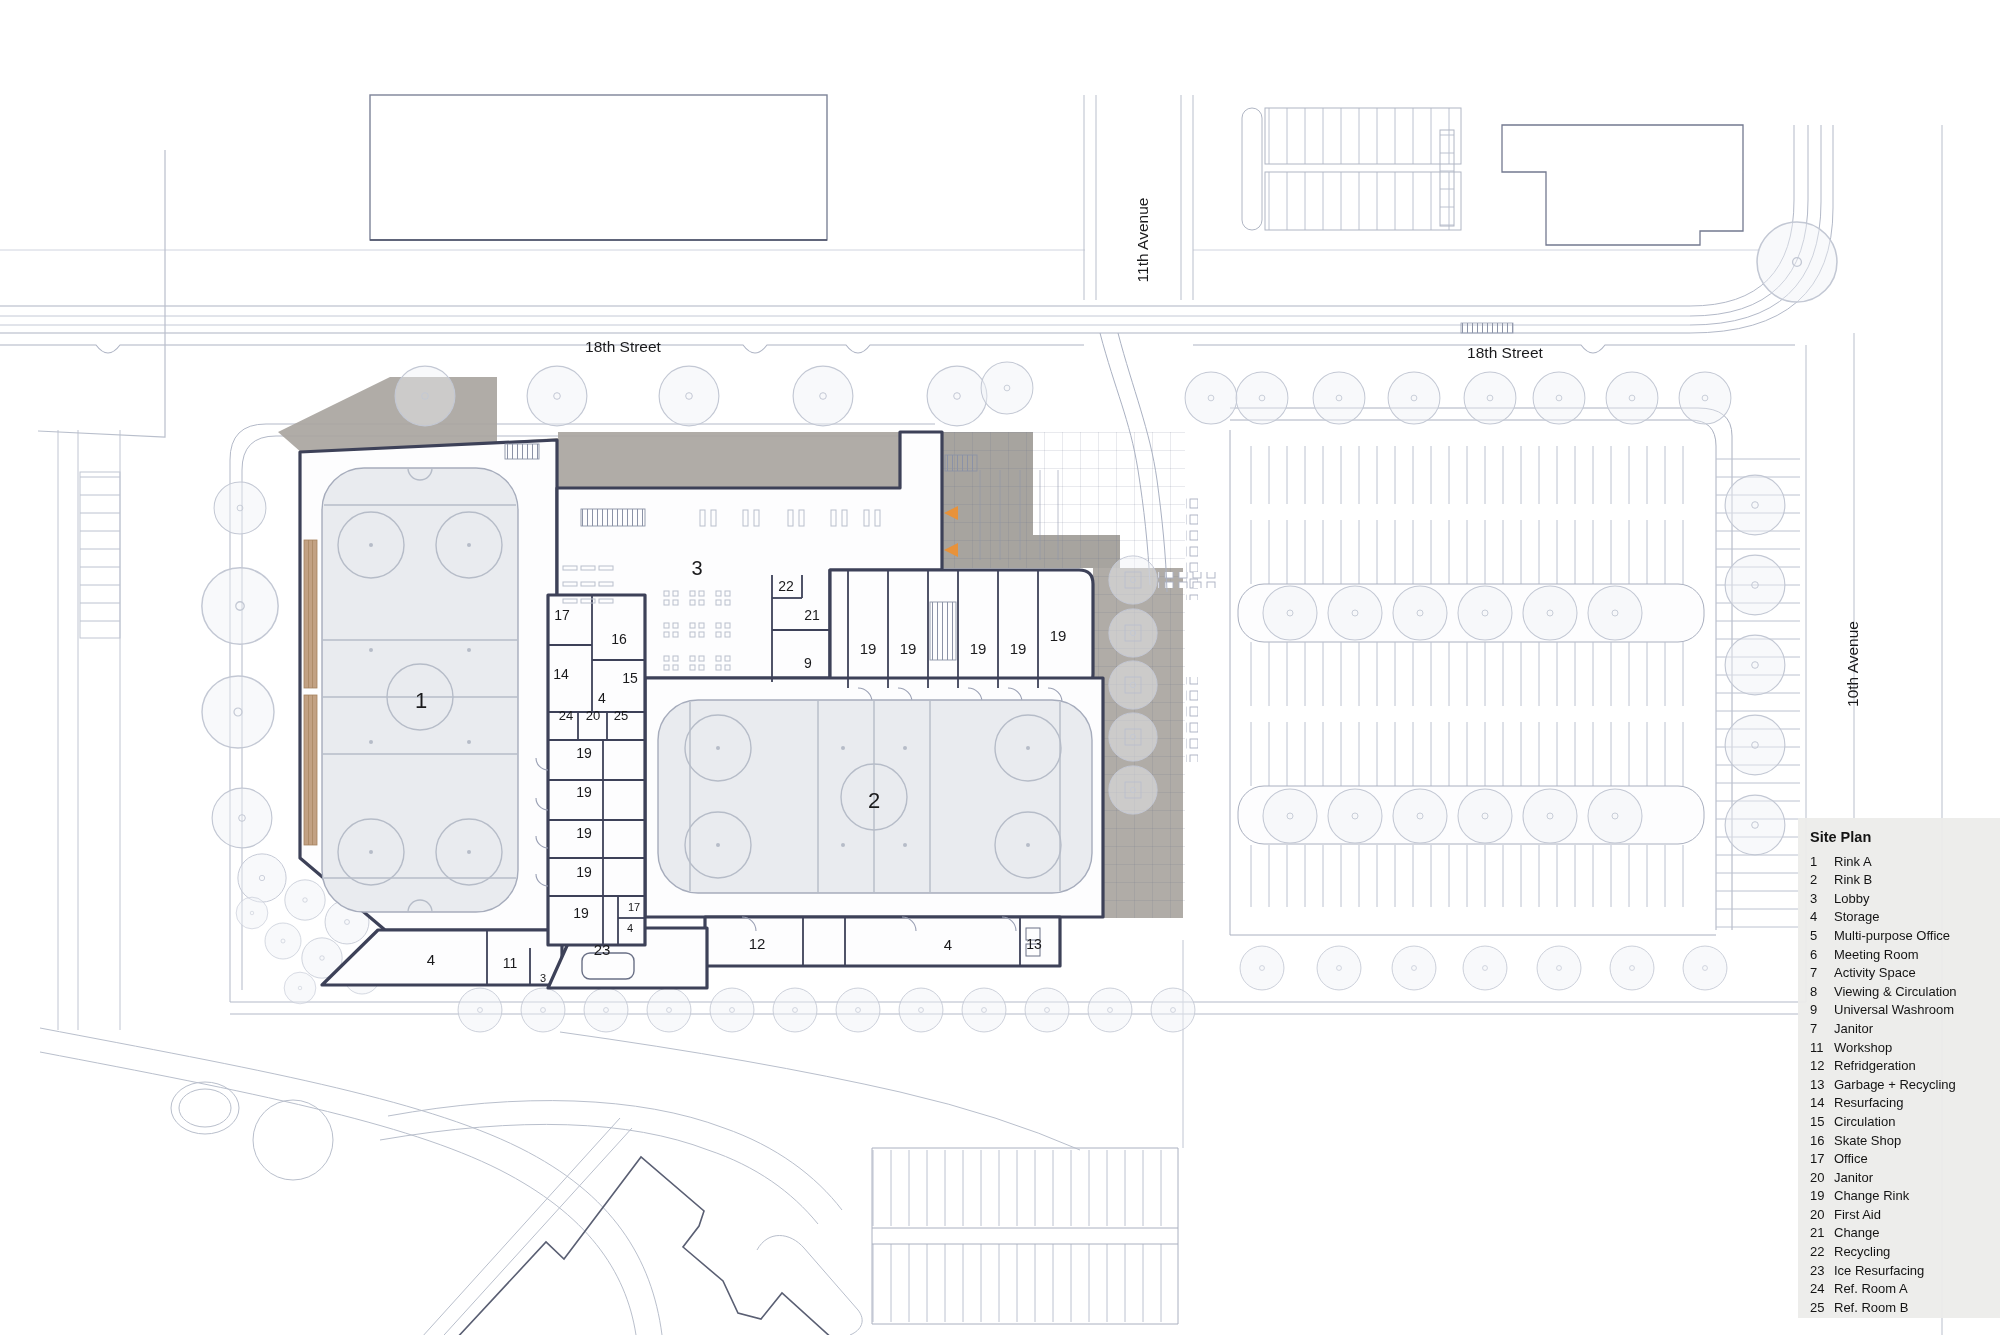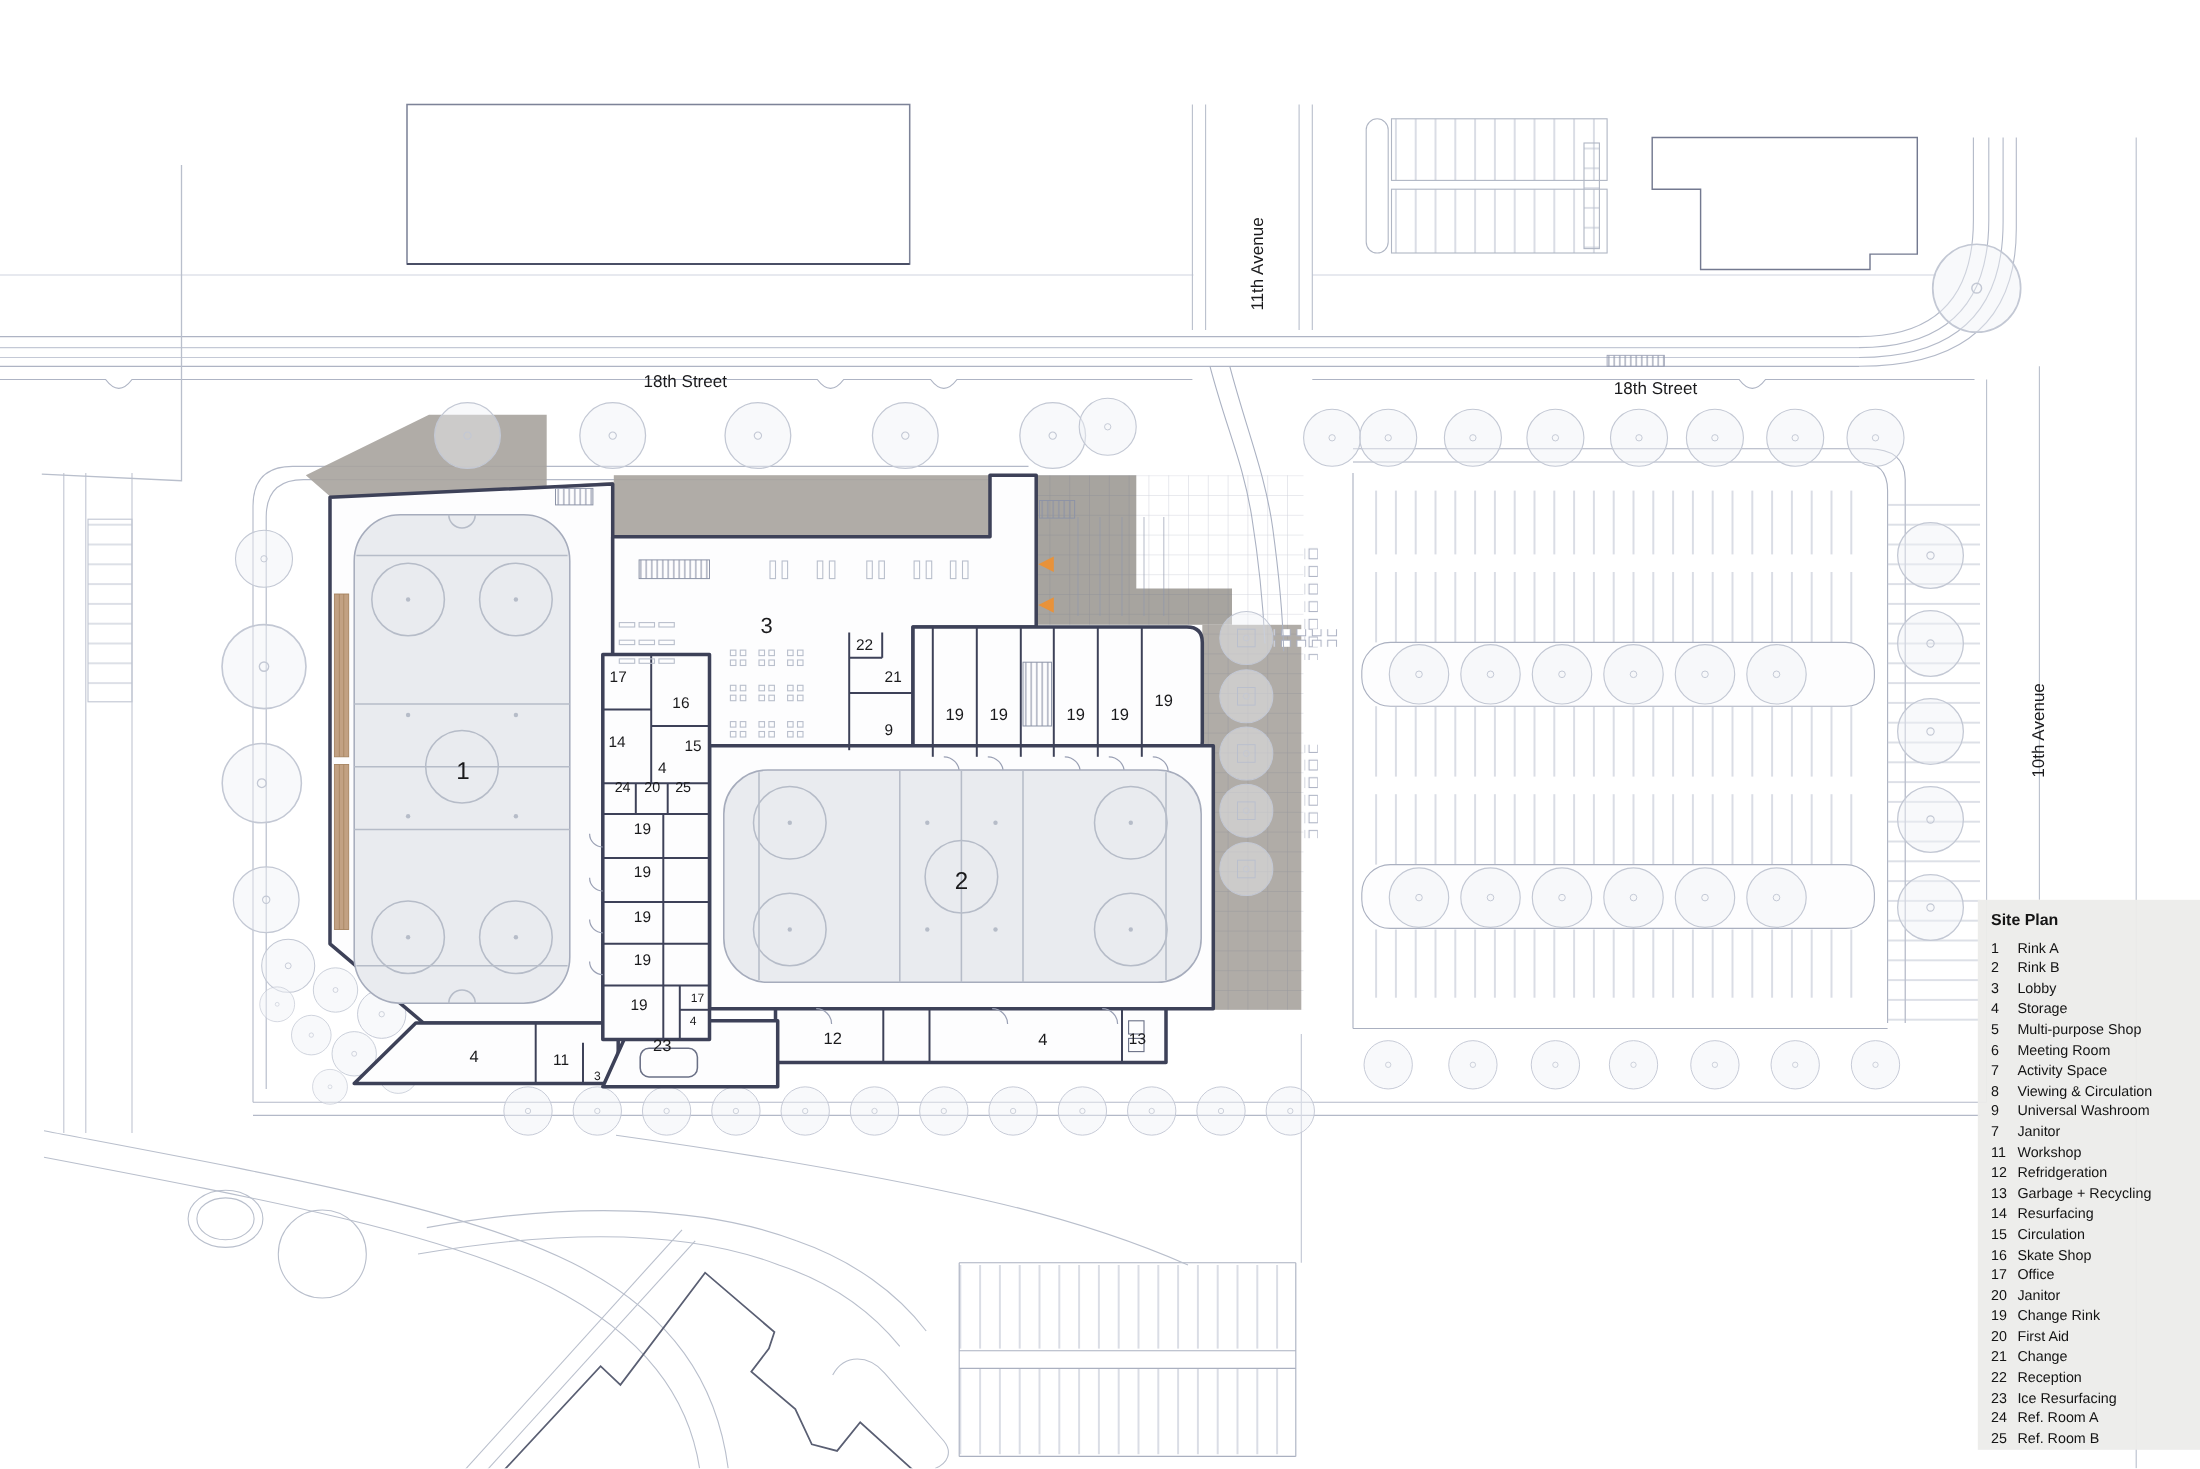--- a/index.html
+++ b/index.html
@@ -478,21 +478,21 @@
         <div class="lrow">
           <span class="num">3</span>
           <span class="lab">Lobby</span>
         </div>
         <div class="lrow">
           <span class="num">4</span>
           <span class="lab">Storage</span>
         </div>
         <div class="lrow">
           <span class="num">5</span>
-          <span class="lab">Multi-purpose Shop</span>
+          <span class="lab">Multi-purpose Office</span>
         </div>
         <div class="lrow">
           <span class="num">6</span>
           <span class="lab">Meeting Room</span>
         </div>
         <div class="lrow">
           <span class="num">7</span>
           <span class="lab">Activity Space</span>
         </div>
         <div class="lrow">
@@ -546,21 +546,21 @@
         <div class="lrow">
           <span class="num">20</span>
           <span class="lab">First Aid</span>
         </div>
         <div class="lrow">
           <span class="num">21</span>
           <span class="lab">Change</span>
         </div>
         <div class="lrow">
           <span class="num">22</span>
-          <span class="lab">Reception</span>
+          <span class="lab">Recycling</span>
         </div>
         <div class="lrow">
           <span class="num">23</span>
           <span class="lab">Ice Resurfacing</span>
         </div>
         <div class="lrow">
           <span class="num">24</span>
           <span class="lab">Ref. Room A</span>
         </div>
         <div class="lrow">

